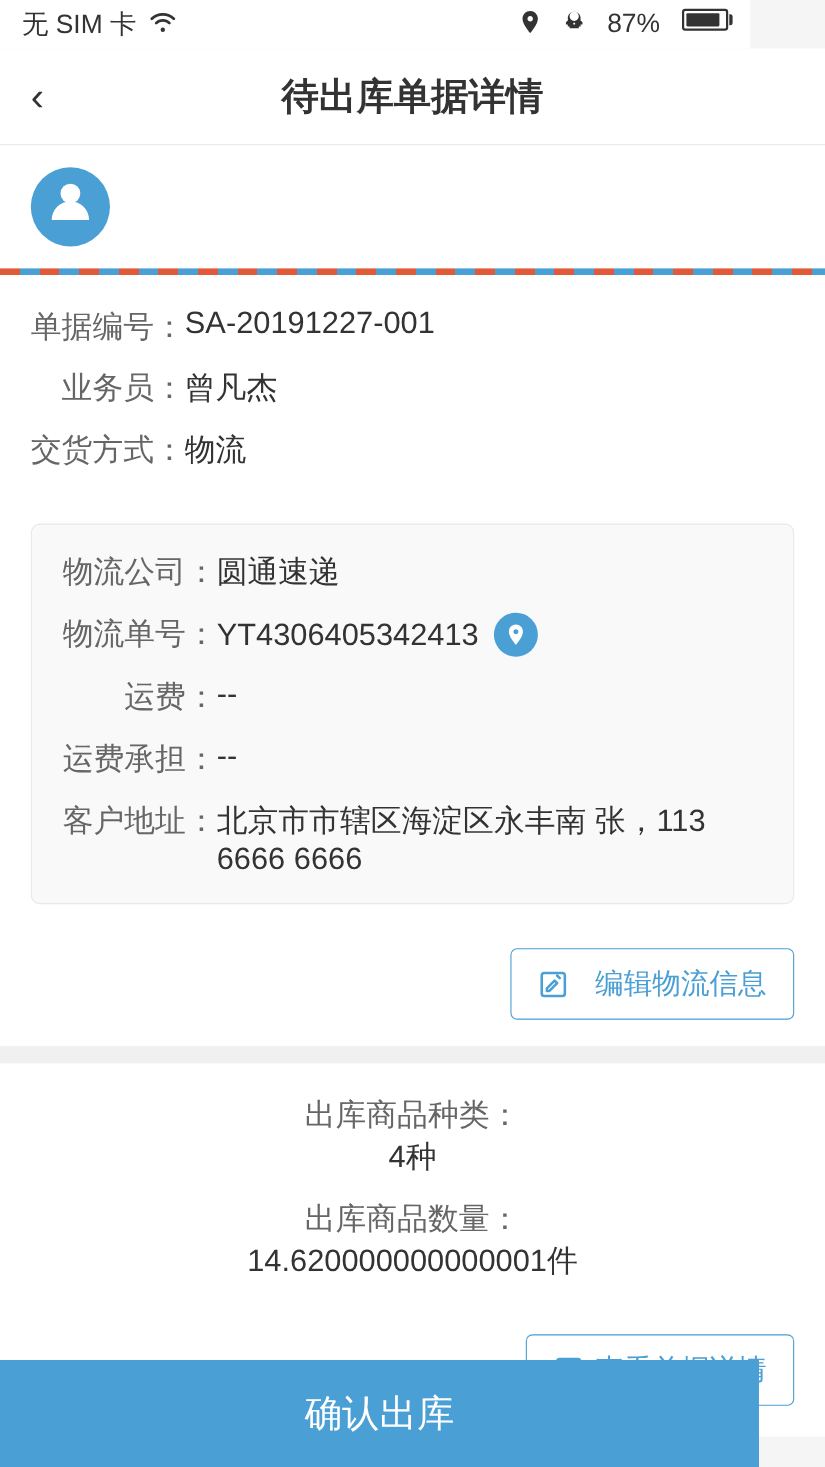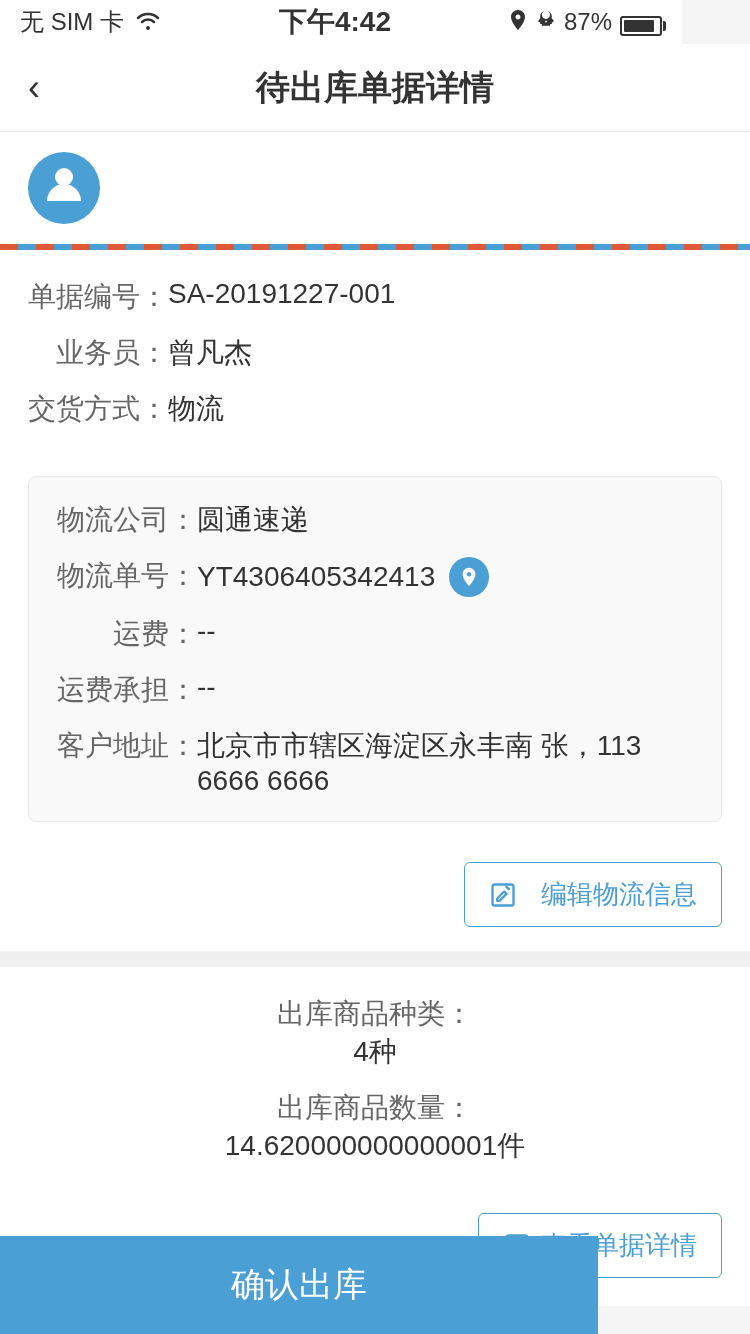--- a/index.html
+++ b/index.html
@@ -29,22 +29,22 @@
       display: flex;
       align-items: center;
       gap: 10px;
     }
     .status-center {
       font-size: 28px;
       font-weight: 600;
     }
     .status-right {
       display: flex;
-      align-items: flex-end;
-      gap: 8px;
+      align-items: flex-start;
+      gap: 20px;
       font-size: 24px;
     }
     .battery-icon {
       width: 42px;
       height: 20px;
       border: 2px solid #333;
       border-radius: 3px;
       position: relative;
       display: inline-flex;
       align-items: center;
@@ -272,21 +272,21 @@
       gap: 10px;
       background: #fff;
       cursor: pointer;
     }
 
     
     .confirm-btn-wrapper {
       position: fixed;
       bottom: 0;
       left: 0;
-      width: 598px;
+      width: 690px;
       background: #4a9fd4;
       padding: 0;
     }
     .confirm-btn {
       width: 100%;
       height: 98px;
       background: #4a9fd4;
       color: #fff;
       font-size: 34px;
       font-weight: 500;
@@ -318,21 +318,20 @@
     <div class="status-left">
       <span>无 SIM 卡</span>
       <span>
         <svg width="28" height="20" viewBox="0 0 28 20">
           <path d="M14 16a2 2 0 1 1 0 4 2 2 0 0 1 0-4z" fill="#333"></path>
           <path d="M8 12c1.5-1.5 3.5-2.5 6-2.5s4.5 1 6 2.5" stroke="#333" stroke-width="2.5" fill="none" stroke-linecap="round"></path>
           <path d="M4 8c2.5-2.5 6-4 10-4s7.5 1.5 10 4" stroke="#333" stroke-width="2.5" fill="none" stroke-linecap="round"></path>
         </svg>
       </span>
     </div>
-    <div class="status-center">下午4:42</div>
     <div class="status-right">
       <span>
         <svg width="20" height="22" viewBox="0 0 20 22" fill="#333">
             <path d="M10 2C6.13 2 3 5.13 3 9c0 5.25 7 13 7 13s7-7.75 7-13c0-3.87-3.13-7-7-7zm0 9.5c-1.38 0-2.5-1.12-2.5-2.5S8.62 6.5 10 6.5s2.5 1.12 2.5 2.5S11.38 11.5 10 11.5z"></path>
           </svg>
       </span>
       <span>
         <svg width="20" height="22" viewBox="0 0 24 24" fill="#333">
             <path d="M12 2C8.13 2 5 5.13 5 9c0 .76.1 1.5.28 2.2L3 13.41V16h2v2h2v2h10v-2h2v-2h2v-2.59l-2.28-2.21C18.9 10.5 19 9.76 19 9c0-3.87-3.13-7-7-7zm-1 14v-2h2v2h-2zm1-4c-2.76 0-5-2.24-5-5s2.24-5 5-5 5 2.24 5 5-2.24 5-5 5z"></path>
           </svg>

